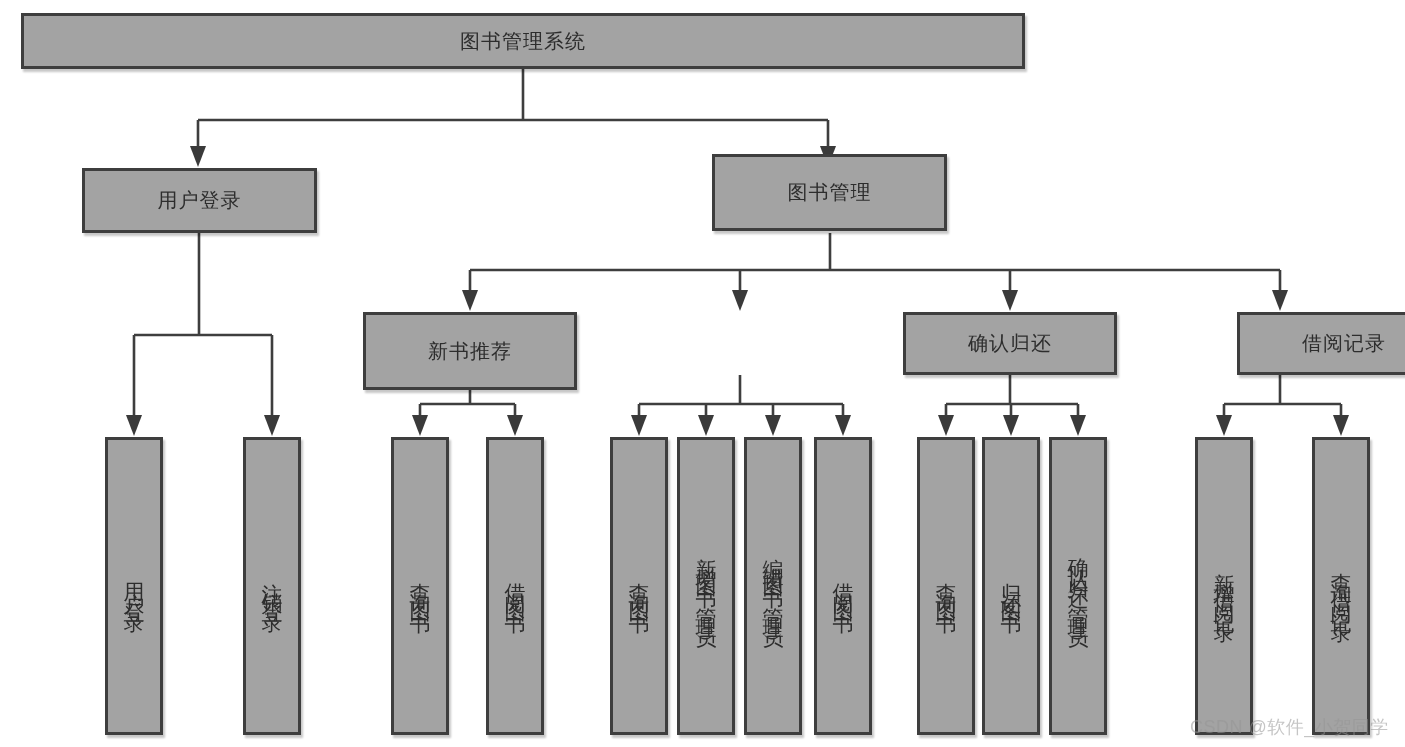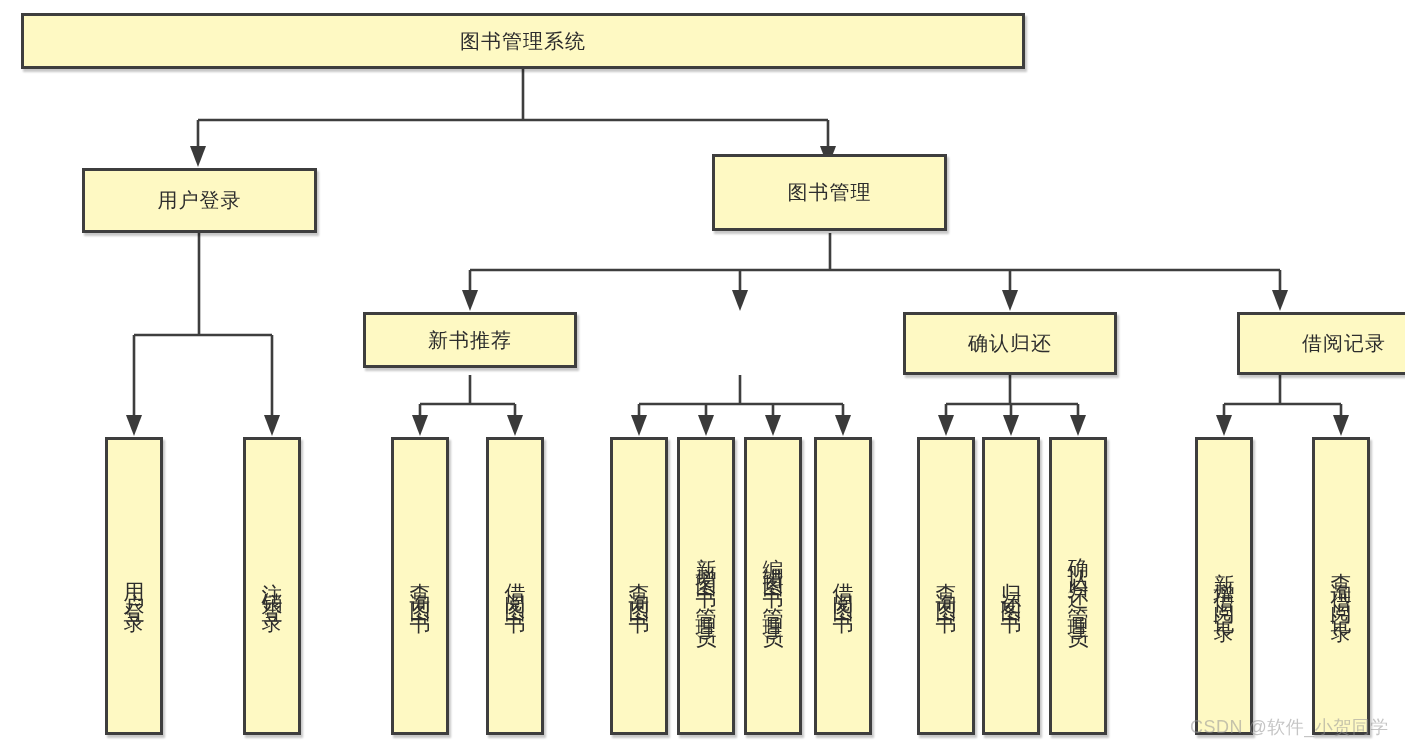--- a/index.html
+++ b/index.html
@@ -10,21 +10,21 @@
     font-family:"Liberation Sans","DejaVu Sans",sans-serif;
     overflow:hidden;
   }
   .connectors{position:absolute;left:0;top:0;z-index:1;}
   .cl{fill:none;stroke:#3e3e3e;stroke-width:2.6px;}
   .ah{fill:#3a3a3a;stroke:none;}
   .box{
     position:absolute;
     box-sizing:border-box;
     border:3px solid #3e3e3e;
-    background:#fef9c3;
+    background:#a3a3a3;
     display:flex;align-items:center;justify-content:center;
     color:#2d2d2d;
     z-index:2;
     box-shadow:2px 3px 2px rgba(0,0,0,0.22);
   }
   .hbox{font-size:20px;letter-spacing:1px;white-space:nowrap;}
   .vbox{width:58px;height:298px;top:437px;}
   .vtext{
     writing-mode:vertical-rl;
     text-orientation:mixed;
@@ -78,21 +78,21 @@
       <polygon class="ah" points="1216,415 1232,415 1224,436"></polygon>
       <polygon class="ah" points="1333,415 1349,415 1341,436"></polygon>
     </g>
   </svg>
 
   <div class="box hbox" style="left:21px;top:13px;width:1004px;height:56px">图书管理系统</div>
 
   <div class="box hbox" style="left:82px;top:168px;width:235px;height:65px">用户登录</div>
   <div class="box hbox" style="left:712px;top:154px;width:235px;height:77px">图书管理</div>
 
-  <div class="box hbox" style="left:363px;top:312px;width:214px;height:56px">新书推荐</div>
+  <div class="box hbox" style="left:363px;top:312px;width:214px;height:78px">新书推荐</div>
   <div class="box hbox" style="left:903px;top:312px;width:214px;height:63px">确认归还</div>
   <div class="box hbox" style="left:1237px;top:312px;width:214px;height:63px">借阅记录</div>
 
   <div class="box vbox" style="left:105px">
     <span class="vtext">用户登录</span>
   </div>
   <div class="box vbox" style="left:243px">
     <span class="vtext">注销登录</span>
   </div>
   <div class="box vbox" style="left:391px">

